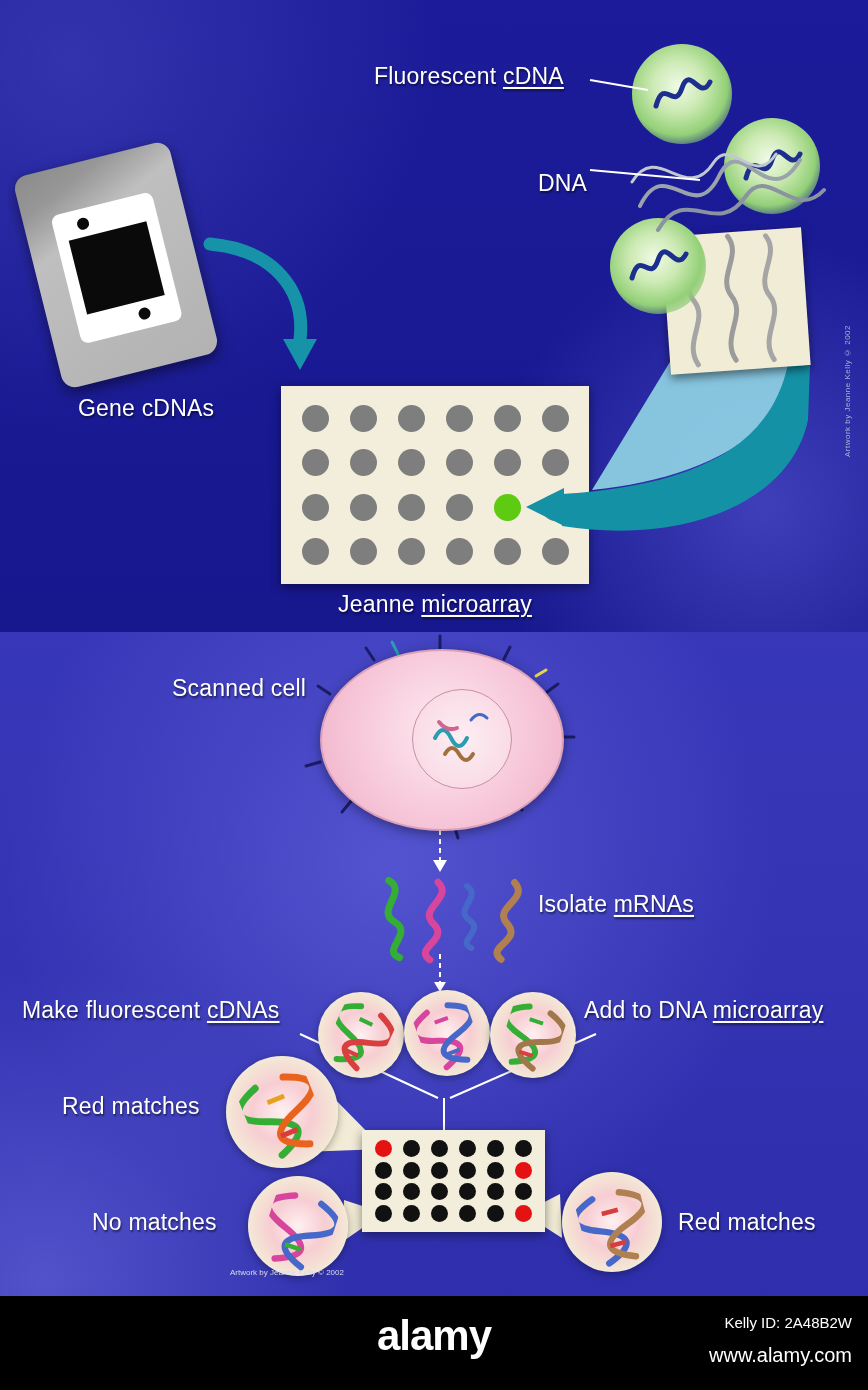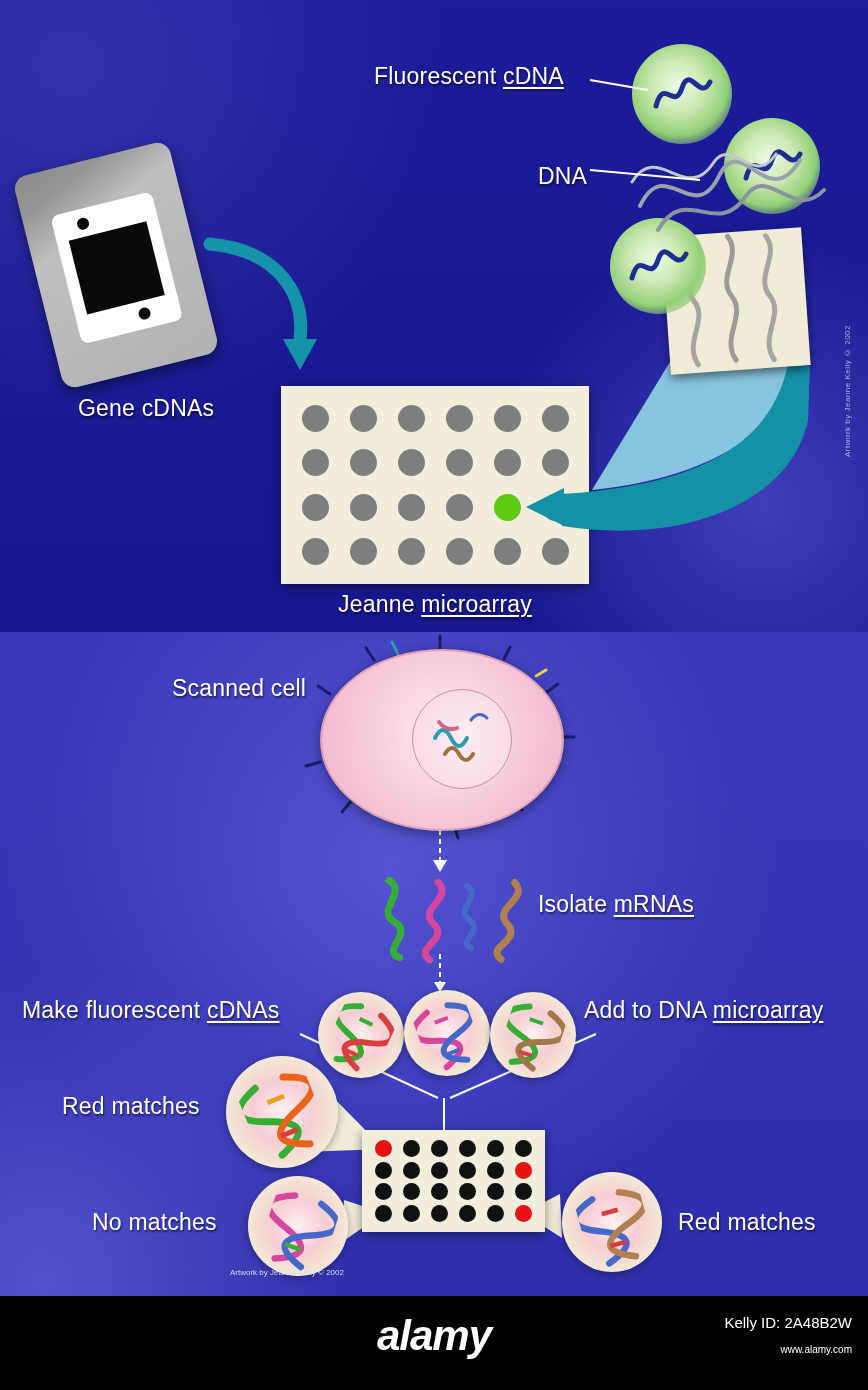--- a/index.html
+++ b/index.html
@@ -48,23 +48,23 @@
   .cell{position:absolute;left:320px;top:17px;width:240px;height:178px;border-radius:50%;
         border:2px solid #daa0b8;box-shadow:0 3px 12px rgba(0,0,0,.4);
         background:radial-gradient(circle at 50% 45%, #fde9f0 0%, #f7c8da 55%, #eeadc6 100%);}
   .nucleus{position:absolute;left:90px;top:38px;width:98px;height:98px;border-radius:50%;
            border:1.5px solid #c98fa4;background:radial-gradient(circle,#fdeef3 0%,#f8d4e1 100%);}
   
   .glow{position:absolute;border-radius:50%;box-shadow:0 2px 8px rgba(0,0,0,.35);
     background:radial-gradient(circle,#fff0f1 0%,#f7cdd2 38%,#f3ecd6 74%,#f1ebd3 100%);}
   .footer{position:absolute;left:0;top:1296px;width:868px;height:94px;background:#000;color:#fff;}
   .brand{position:absolute;left:50%;transform:translateX(-50%);top:16px;
-         font-size:42px;font-weight:bold;letter-spacing:-1px;font-style:italic;}
+         font-size:42px;font-weight:bold;letter-spacing:-1px;}
   .imgid{position:absolute;right:16px;top:18px;font-size:15px;text-align:right;}
-  .url{position:absolute;right:16px;top:48px;font-size:10px;text-align:right;}
+  .url{position:absolute;right:16px;top:48px;font-size:20px;text-align:right;}
 </style>
 </head>
 <body>
 
 <div class="stage">
 
   <section class="panel-top">
 
     <div class="array array-top" style="grid-template-columns: repeat(6, 1fr); grid-template-rows: repeat(4, 1fr);">
         <span class="dot" style="background: rgb(126, 126, 126);"></span>
@@ -140,21 +140,21 @@
     <svg class="layer" width="868" height="632">
       <line x1="590" y1="80" x2="648" y2="90" stroke="#ffffff" stroke-width="2"></line>
       <line x1="590" y1="170" x2="700" y2="180" stroke="#ffffff" stroke-width="2"></line>
       <path d="M 210,244 C 274,250 306,290 300,340" stroke="#1693a8" stroke-width="13" fill="none" stroke-linecap="round"></path>
       <polygon points="300,370 283,339 317,339" fill="#1693a8"></polygon>
     </svg>
 
     <div class="lbl" style="left:374px;top:64px">
       <span>Fluorescent </span><span class="u">cDNA</span>
     </div>
-    <div class="lbl" style="left:538px;top:164px">DNA</div>
+    <div class="lbl" style="left:538px;top:171px">DNA</div>
     <div class="lbl" style="left:78px;top:396px">Gene cDNAs</div>
     <div class="lbl" style="left:281px;top:592px;width:308px;text-align:center">
       <span>Jeanne </span><span class="u">microarray</span>
     </div>
     <div class="credit-v">Artwork by Jeanne Kelly © 2002</div>
   </section>
 
   <section class="panel-bottom">
 
     <svg class="layer" width="868" height="664">

